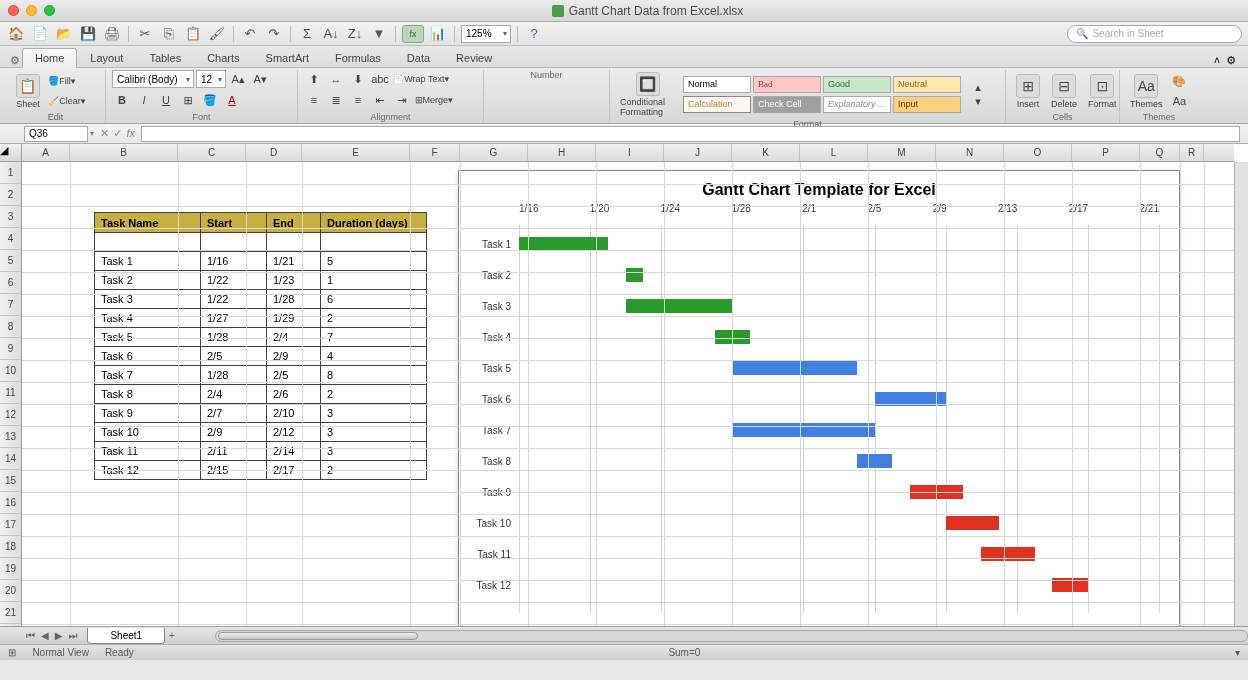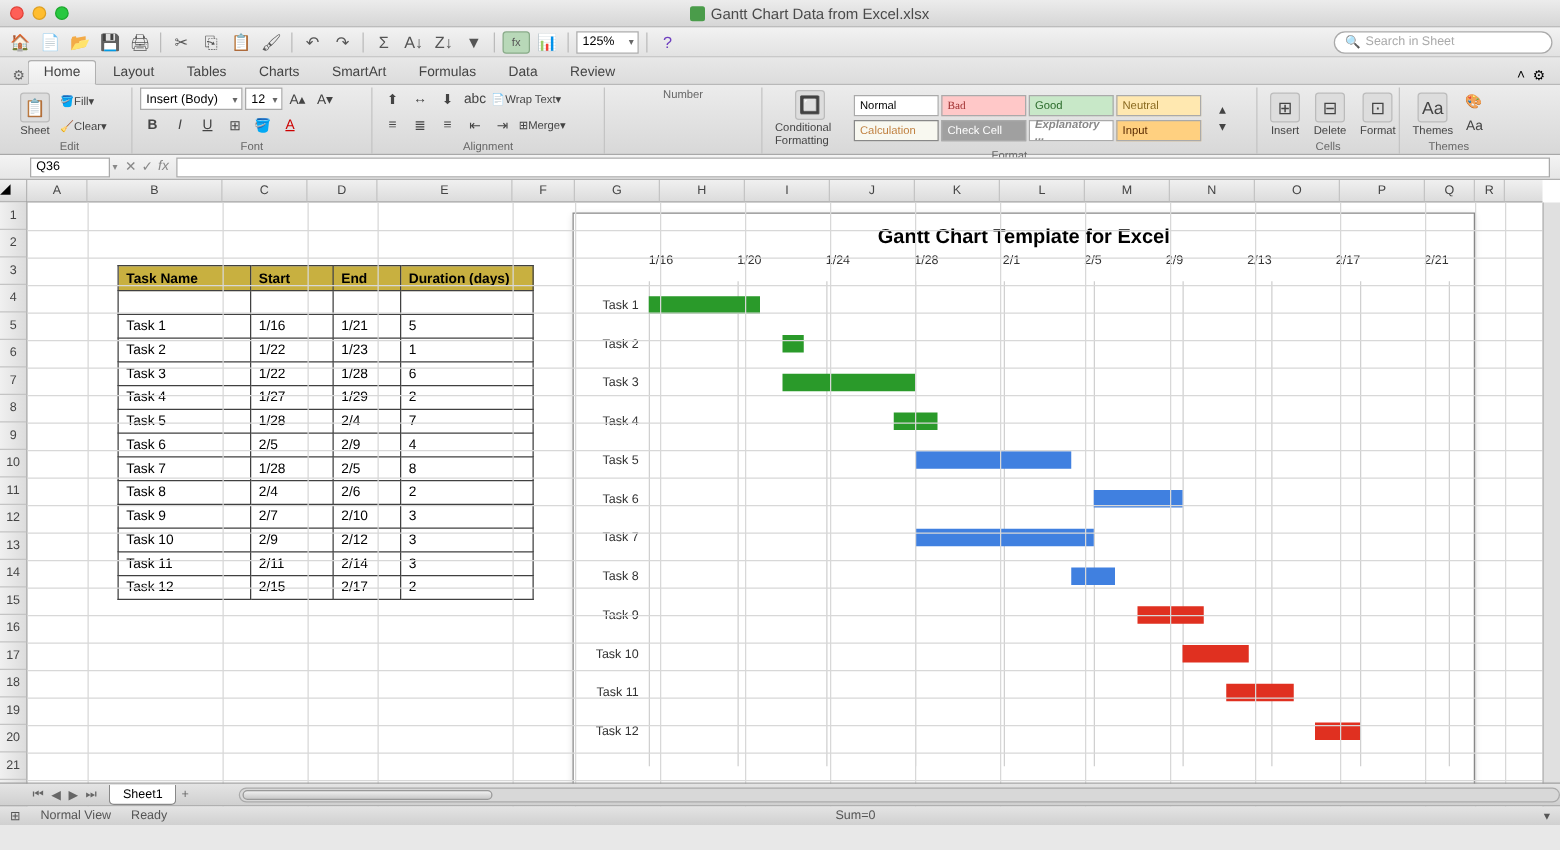--- a/index.html
+++ b/index.html
@@ -42,21 +42,21 @@
 .combo::after { content: "▾"; position: absolute; right: 3px; font-size: 8px; color: #666; }
 .font-name { width: 82px; }
 .font-size { width: 30px; }
 .style-cell { width: 68px; height: 17px; border: 1px solid #aaa; font-size: 9px; display: flex; align-items: center; padding: 0 4px; cursor: pointer; }
 .style-normal { background: #fff; }
 .style-bad { background: #ffc8c8; color: #a03030; font-family: Liberation Serif, serif; }
 .style-good { background: #c8e8c8; color: #2a6a2a; }
 .style-neutral { background: #ffe8b0; color: #8a6a20; }
 .style-calc { background: #f8f8f0; color: #c08040; border-color:#888; }
 .style-check { background: #a0a0a0; color: #fff; }
-.style-expl { background: #fff; color: #888; font-style: italic; font-weight: bold; }
+.style-expl { background: #fff; color: #888; font-style: italic; }
 .style-input { background: #ffd080; color: #5a2a00; }
 
 
 .fbar { height: 20px; background: linear-gradient(#f4f4f4,#e6e6e6); border-bottom: 1px solid #b0b0b0; display: flex; align-items: center; }
 .name-box { width: 64px; height: 16px; border: 1px solid #aaa; background: #fff; font-size: 10px; padding: 0 4px; display: flex; align-items: center; margin-left: 24px; }
 .fbar-btns { display: flex; gap: 4px; margin: 0 6px; color: #888; }
 .formula-input { flex: 1; height: 16px; border: 1px solid #aaa; background: #fff; margin-right: 8px; }
 
 
 .grid-area { position: relative; height: 516px; background: #fff; overflow: hidden; }
@@ -86,21 +86,21 @@
 .chart-ylabel { width: 44px; font-size: 10px; text-align: right; color: #333; }
 .chart-bar { position: absolute; height: 14px; }
 .bar-green { background: #2a9a2a; }
 .bar-blue { background: #4080e0; }
 .bar-red { background: #e03020; }
 
 
 .sheet-tabs { position: absolute; bottom: 16px; left: 0; right: 0; height: 18px; background: linear-gradient(#e4e4e4,#d0d0d0); border-top: 1px solid #a0a0a0; display: flex; align-items: center; padding-left: 24px; font-size: 10px; }
 .tab-nav { display: flex; gap: 2px; margin-right: 8px; color: #666; }
 .tab-nav span { cursor: pointer; padding: 0 2px; }
-.sheet-tab { background: #fff; border: 1px solid #888; border-top: none; padding: 2px 10px; border-radius: 0 0 4px 4px; cursor: pointer; }
+.sheet-tab { background: #fff; border: 1px solid #888; border-top: none; padding: 2px 22px; border-radius: 0 0 4px 4px; cursor: pointer; }
 .sheet-add { margin-left: 4px; color: #666; cursor: pointer; }
 .hscroll { margin-left: 40px; flex: 1; height: 12px; background: #d8d8d8; border: 1px solid #aaa; border-radius: 6px; display: flex; align-items: center; padding: 0 2px; }
 .hscroll-thumb { width: 200px; height: 8px; background: linear-gradient(#f0f0f0,#c8c8c8); border: 1px solid #999; border-radius: 4px; }
 .statusbar { position: absolute; bottom: 0; left: 0; right: 0; height: 16px; background: linear-gradient(#e4e4e4,#d0d0d0); display: flex; align-items: center; font-size: 10px; color: #555; padding: 0 8px; gap: 16px; border-top: 1px solid #b0b0b0; }
 .vscroll { position: absolute; top: 18px; right: 0; bottom: 0; width: 14px; background: #e0e0e0; border-left: 1px solid #b0b0b0; }
 </style>
 </head>
 <body>
 
 <div class="titlebar">
@@ -180,21 +180,21 @@
             <span class="sbtn" style="width:auto;font-size:9px;">🧹 <span>Clear</span> ▾</span>
           </div>
       </div>
     </div>
     <div class="rgroup-label">Edit</div>
   </div>
   <div class="rgroup" style="width:192px;">
     <div class="rgroup-body" style="flex-direction:column;align-items:flex-start;gap:3px;">
       <div class="small-row">
         <div class="combo font-name">
-            <span>Insert (Body)</span>
+            <span>Calibri (Body)</span>
           </div>
         <div class="combo font-size">
             <span>12</span>
           </div>
         <div class="sbtn">A▴</div>
         <div class="sbtn">A▾</div>
       </div>
       <div class="small-row">
         <div class="sbtn">
             <b>B</b>

